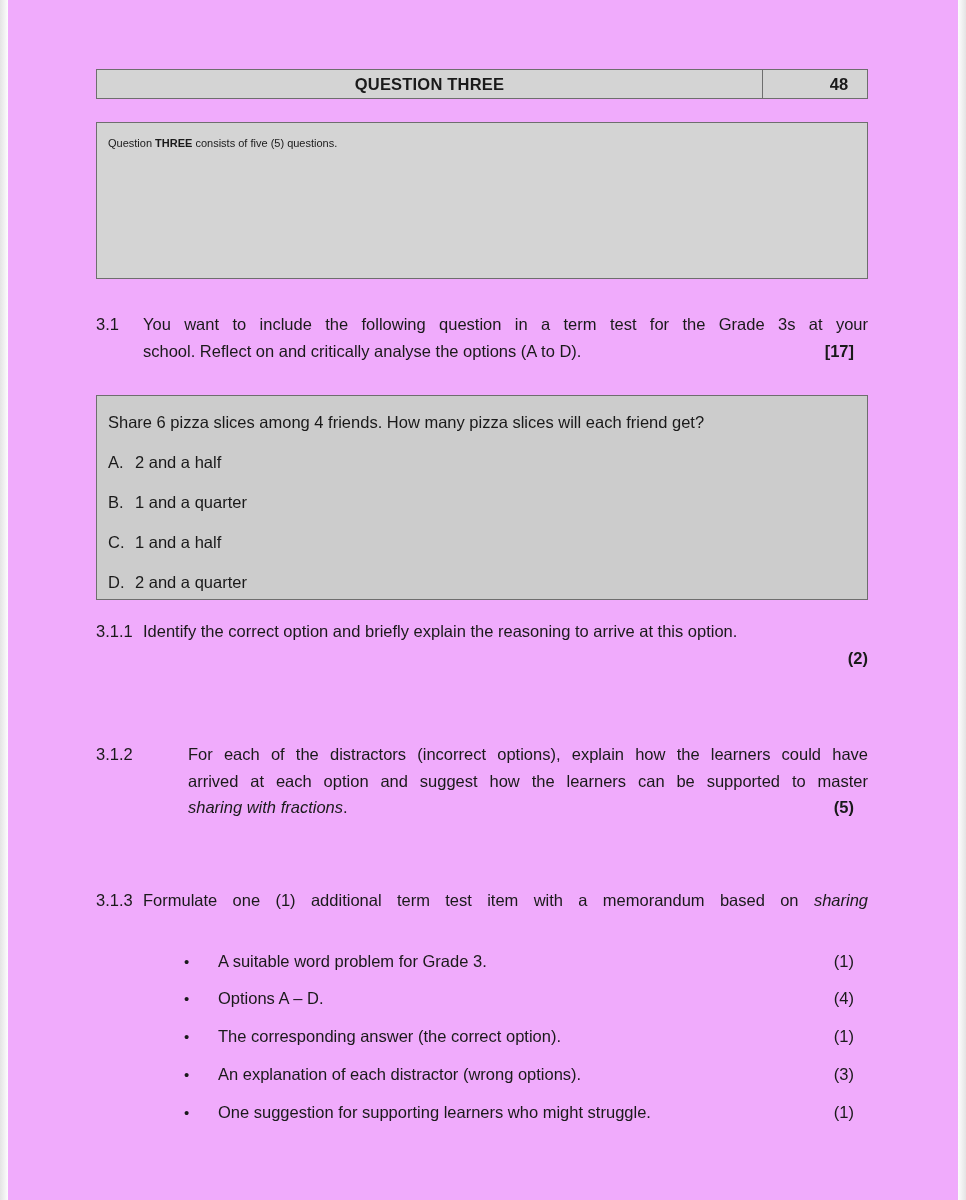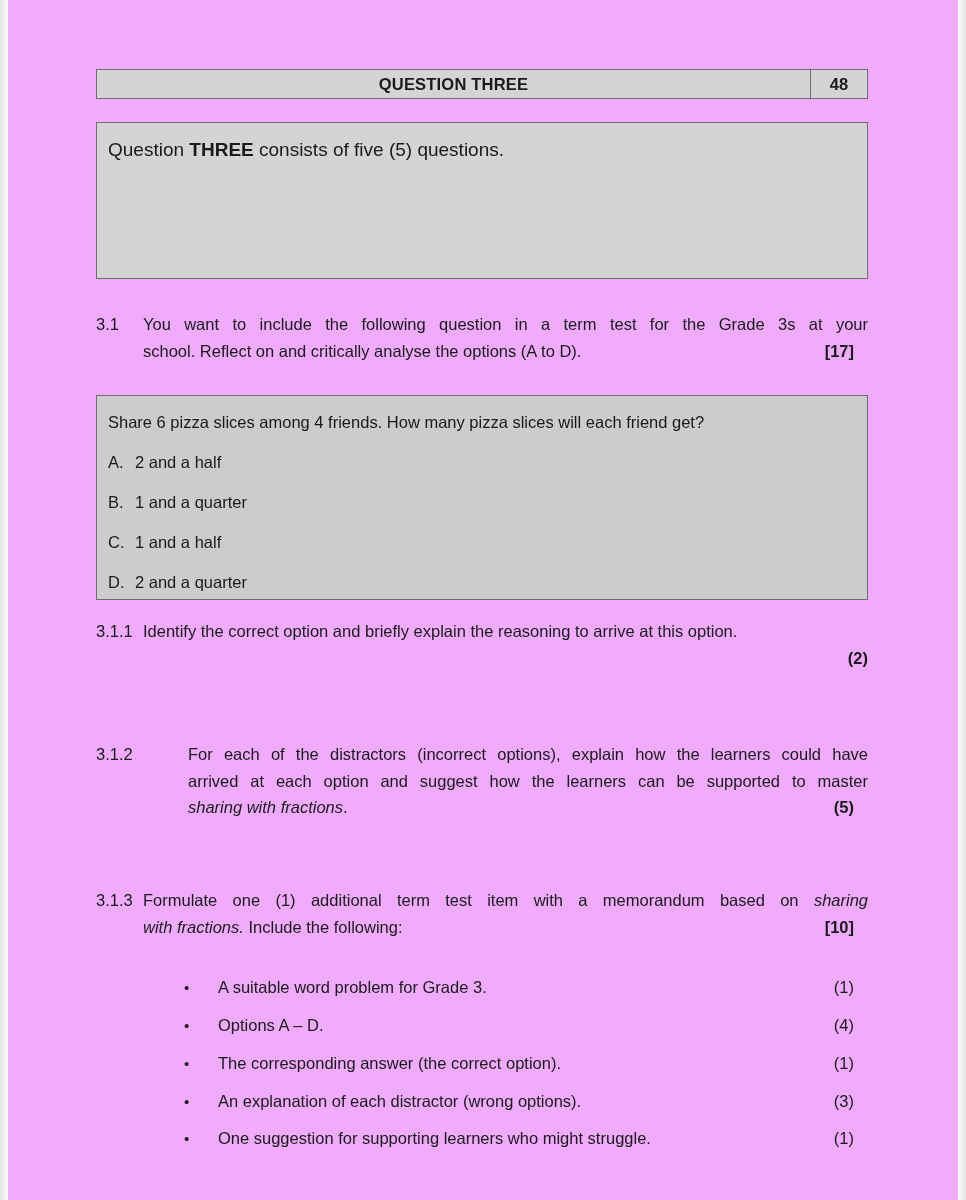--- a/index.html
+++ b/index.html
@@ -63,33 +63,34 @@
     letter-spacing: 0.2px;
   }
   .header-marks {
     flex: 0 0 56px;
     border-left: 1px solid #6e6e6e;
     display: flex;
     align-items: center;
     justify-content: center;
     font-weight: bold;
     font-size: 16.5px;
+    padding-left: 48px;
   }
 
   
   .instruction-box {
     margin-top: 23px;
     border: 1px solid #6e6e6e;
     background: #d4d4d4;
     box-sizing: border-box;
     padding: 13px 11px 16px 11px;
     min-height: 157px;
   }
   .instr-line {
-    font-size: 19px;
+    font-size: 11px;
     line-height: 1.45;
   }
   .instr-para {
     font-size: 16.5px;
     line-height: 1.45;
     margin-top: 20px;
   }
 
   
   .q-row {
@@ -239,24 +240,20 @@
           <span><em class="it">sharing with fractions</em><span>.</span></span>
           <span class="bullet-marks" style="font-weight:bold">(5)</span>
         </div>
       </div>
     </div>
 
     <div class="q-row" id="q313">
       <div class="q-num">3.1.3</div>
       <div class="q-body">
         <div class="justify-line"><span>Formulate one (1) additional term test item with a memorandum based on </span><em class="it">sharing</em></div>
-        <div class="tail">
-          <span><em class="it">with fractions.</em><span> Include the following:</span></span>
-          <span class="bullet-marks" style="font-weight:bold">[10]</span>
-        </div>
       </div>
     </div>
 
     <div class="bullet-list">
       <div class="bullet-item">
         <span class="bullet-dot">•</span>
         <span class="bullet-text">A suitable word problem for Grade 3.</span>
         <span class="bullet-marks">(1)</span>
       </div>
       <div class="bullet-item">

